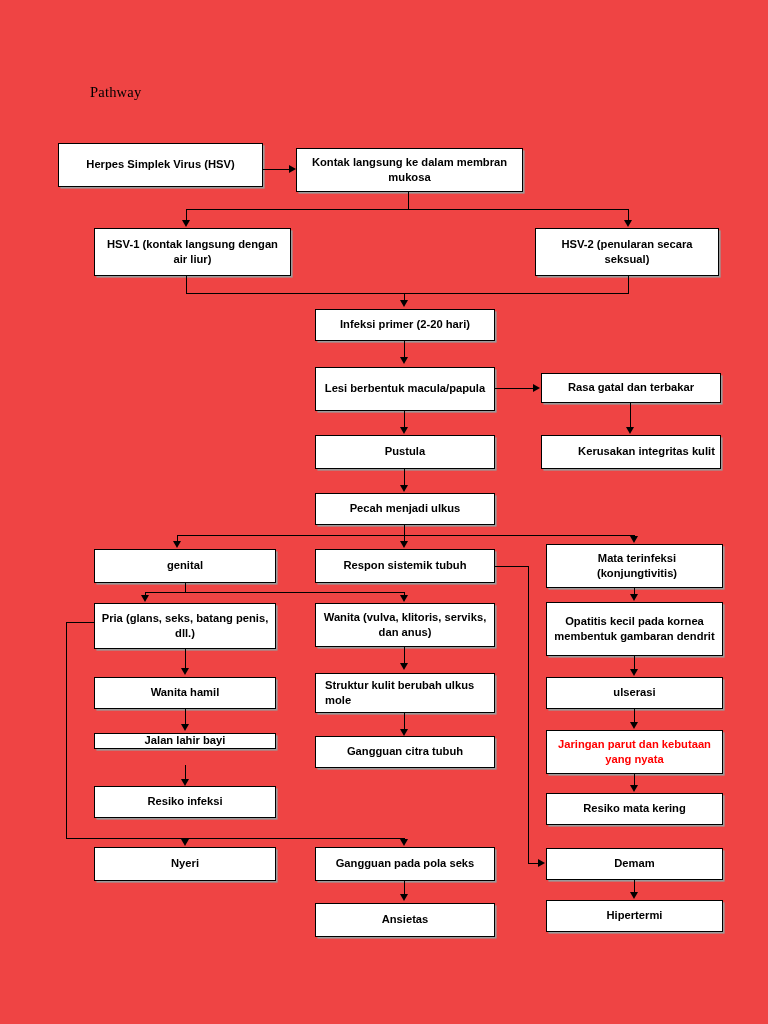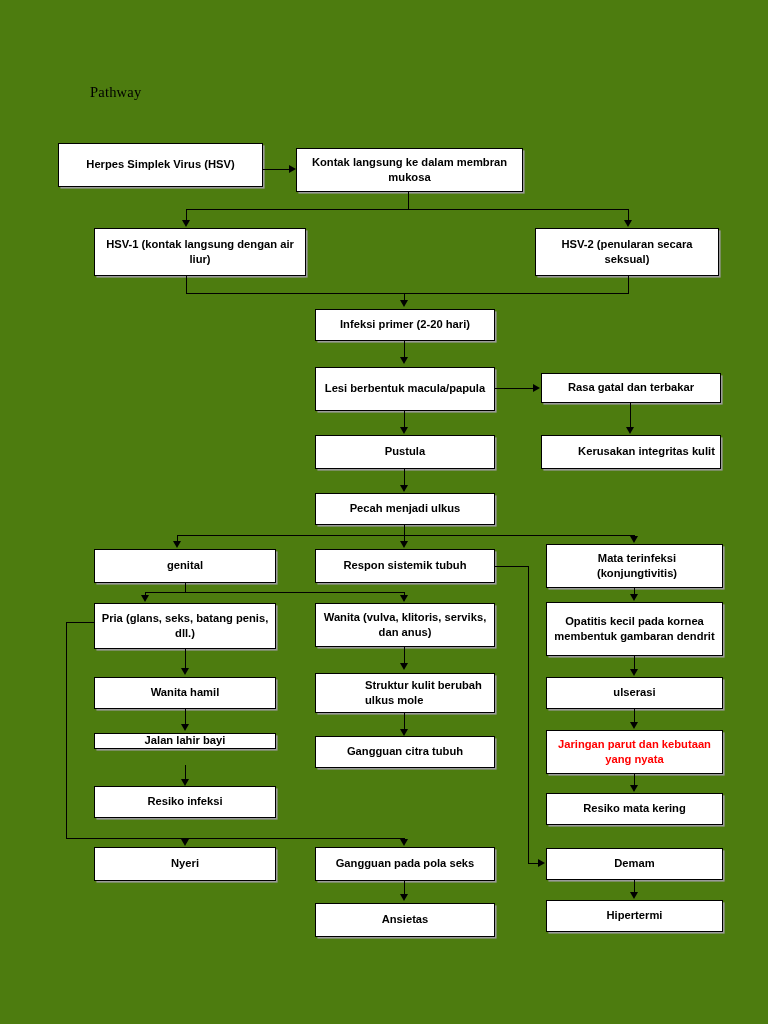--- a/index.html
+++ b/index.html
@@ -9,21 +9,21 @@
     background: #ffffff;
   }
   body {
     font-family: "Liberation Sans", sans-serif;
     color: #000000;
   }
   #page {
     position: relative;
     width: 768px;
     height: 1024px;
-    background: #4d7c0f;
+    background: #ef4444;
     overflow: hidden;
   }
   #page-title {
     position: absolute;
     left: 90px;
     top: 84px;
     font-family: "Liberation Serif", serif;
     font-size: 14.5px;
     color: #000000;
     letter-spacing: 0.2px;
@@ -83,21 +83,21 @@
   <div id="page-title">Pathway</div>
 
   <div class="node" style="left:58px; top:143px; width:205px; height:44px;">
     <span class="txt">Herpes Simplek Virus (HSV)</span>
   </div>
 
   <div class="node" style="left:296px; top:148px; width:227px; height:44px;">
     <span class="txt">Kontak langsung ke dalam membran mukosa</span>
   </div>
 
-  <div class="node" style="left:94px; top:228px; width:212px; height:48px;">
+  <div class="node" style="left:94px; top:228px; width:197px; height:48px;">
     <span class="txt">HSV-1 (kontak langsung dengan air liur)</span>
   </div>
 
   <div class="node" style="left:535px; top:228px; width:184px; height:48px;">
     <span class="txt">HSV-2 (penularan secara seksual)</span>
   </div>
 
   <div class="node" style="left:315px; top:309px; width:180px; height:32px;">
     <span class="txt">Infeksi primer (2-20 hari)</span>
   </div>
@@ -144,21 +144,21 @@
 
   <div class="node" style="left:546px; top:602px; width:177px; height:54px;">
     <span class="txt">Opatitis kecil pada kornea membentuk gambaran dendrit</span>
   </div>
 
   <div class="node" style="left:94px; top:677px; width:182px; height:32px;">
     <span class="txt">Wanita hamil</span>
   </div>
 
   <div class="node" style="left:315px; top:673px; width:180px; height:40px; justify-content:flex-start; text-align:left; padding-left:9px;">
-    <span class="txt" style="text-align:left;margin-left:40px;">Struktur kulit berubah ulkus mole</span>
+    <span class="txt" style="text-align:left;">Struktur kulit berubah ulkus mole</span>
   </div>
 
   <div class="node" style="left:546px; top:677px; width:177px; height:32px;">
     <span class="txt">ulserasi</span>
   </div>
 
   <div class="node" style="left:94px; top:733px; width:182px; height:16px;">
     <span class="txt">Jalan lahir bayi</span>
   </div>
 

